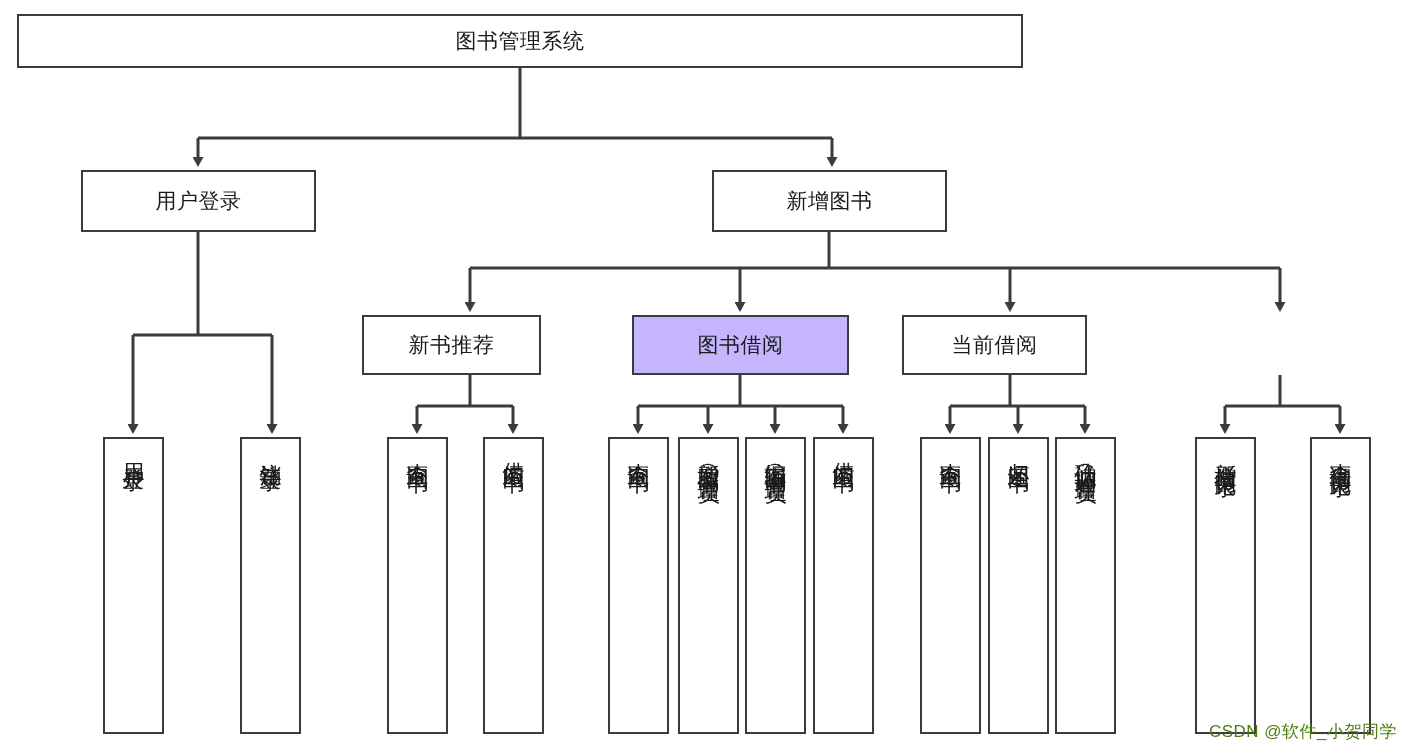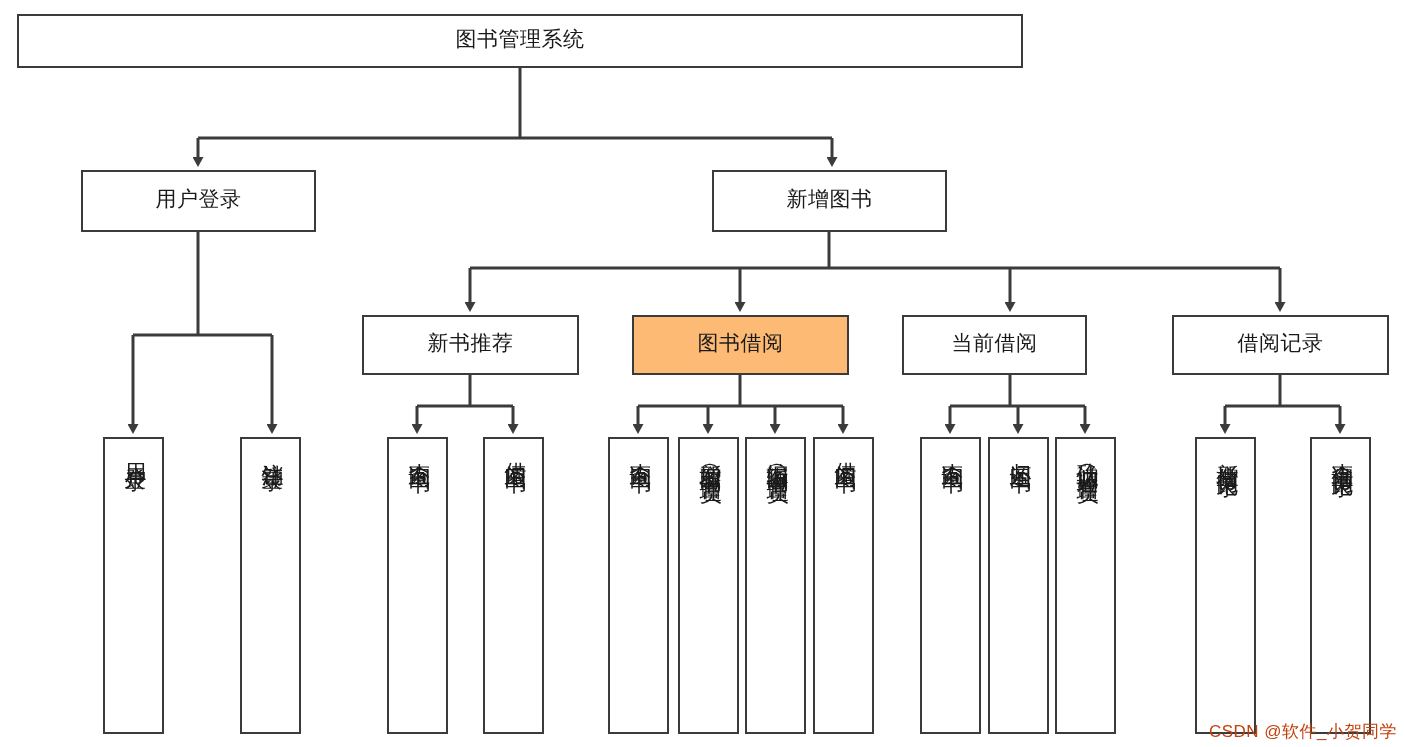--- a/index.html
+++ b/index.html
@@ -29,21 +29,20 @@
     position: absolute;
     box-sizing: border-box;
     border: 2px solid #3b3b3b;
     background: #ffffff;
     display: flex;
     align-items: center;
     justify-content: center;
     text-align: center;
     color: #1a1a1a;
     z-index: 2;
-    font-family: Liberation Mono, monospace;
   }
   .node .label {
     display: block;
     line-height: 1.18;
     letter-spacing: 0.5px;
   }
   .node.horizontal .label {
     writing-mode: horizontal-tb;
     font-size: 21px;
   }
@@ -130,31 +129,28 @@
     <span class="label">图书管理系统</span>
   </div>
 
   <div class="node horizontal" style="left: 81px; top: 170px; width: 235px; height: 62px; border-color: rgb(59, 59, 59); background: rgb(255, 255, 255); color: rgb(26, 26, 26);">
     <span class="label">用户登录</span>
   </div>
   <div class="node horizontal" style="left: 712px; top: 170px; width: 235px; height: 62px; border-color: rgb(59, 59, 59); background: rgb(255, 255, 255); color: rgb(26, 26, 26);">
     <span class="label">新增图书</span>
   </div>
 
-  <div class="node horizontal" style="left: 362px; top: 315px; width: 217px; height: 60px; border-color: rgb(59, 59, 59); background: rgb(255, 255, 255); color: rgb(26, 26, 26);">
+  <div class="node horizontal" style="left: 362px; top: 315px; width: 179px; height: 60px; border-color: rgb(59, 59, 59); background: rgb(255, 255, 255); color: rgb(26, 26, 26);">
     <span class="label">新书推荐</span>
   </div>
-  <div class="node horizontal" style="left: 632px; top: 315px; width: 217px; height: 60px; border-color: rgb(59, 59, 59); background: #fdba74; color: rgb(26, 26, 26);">
+  <div class="node horizontal" style="left: 632px; top: 315px; width: 217px; height: 60px; border-color: rgb(59, 59, 59); background: #c4b5fd; color: rgb(26, 26, 26);">
     <span class="label">图书借阅</span>
   </div>
   <div class="node horizontal" style="left: 902px; top: 315px; width: 185px; height: 60px; border-color: rgb(59, 59, 59); background: rgb(255, 255, 255); color: rgb(26, 26, 26);">
     <span class="label">当前借阅</span>
-  </div>
-  <div class="node horizontal" style="left: 1172px; top: 315px; width: 217px; height: 60px; border-color: rgb(59, 59, 59); background: rgb(255, 255, 255); color: rgb(26, 26, 26);">
-    <span class="label">借阅记录</span>
   </div>
 
   <div class="node vertical" style="left: 103px; top: 437px; width: 61px; height: 297px; border-color: rgb(59, 59, 59); background: rgb(255, 255, 255); color: rgb(26, 26, 26);">
     <span class="label">用户登录</span>
   </div>
   <div class="node vertical" style="left: 240px; top: 437px; width: 61px; height: 297px; border-color: rgb(59, 59, 59); background: rgb(255, 255, 255); color: rgb(26, 26, 26);">
     <span class="label">注销登录</span>
   </div>
   <div class="node vertical" style="left: 387px; top: 437px; width: 61px; height: 297px; border-color: rgb(59, 59, 59); background: rgb(255, 255, 255); color: rgb(26, 26, 26);">
     <span class="label">查询图书</span>
@@ -183,14 +179,14 @@
   <div class="node vertical" style="left: 1055px; top: 437px; width: 61px; height: 297px; border-color: rgb(59, 59, 59); background: rgb(255, 255, 255); color: rgb(26, 26, 26);">
     <span class="label">确认归还（管理员）</span>
   </div>
   <div class="node vertical" style="left: 1195px; top: 437px; width: 61px; height: 297px; border-color: rgb(59, 59, 59); background: rgb(255, 255, 255); color: rgb(26, 26, 26);">
     <span class="label">新增借阅记录</span>
   </div>
   <div class="node vertical" style="left: 1310px; top: 437px; width: 61px; height: 297px; border-color: rgb(59, 59, 59); background: rgb(255, 255, 255); color: rgb(26, 26, 26);">
     <span class="label">查询借阅记录</span>
   </div>
 
-  <div id="watermark" style="color: #c2410c;">CSDN @软件_小贺同学</div>
+  <div id="watermark" style="color: #4d7c0f;">CSDN @软件_小贺同学</div>
 </div>
 
 </body></html>

